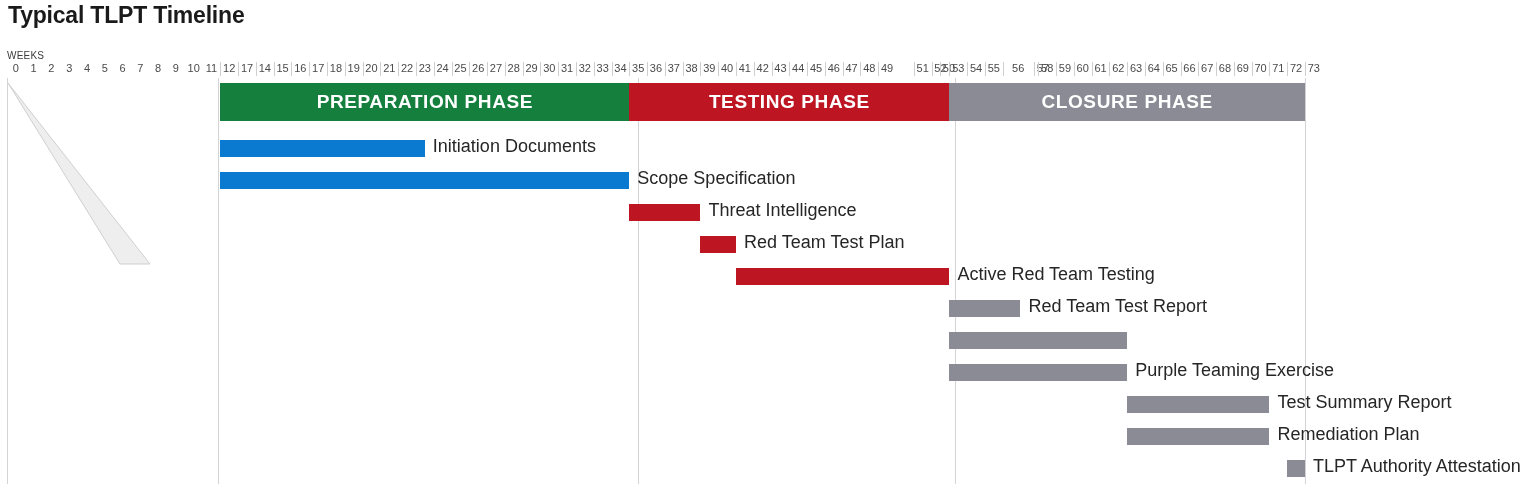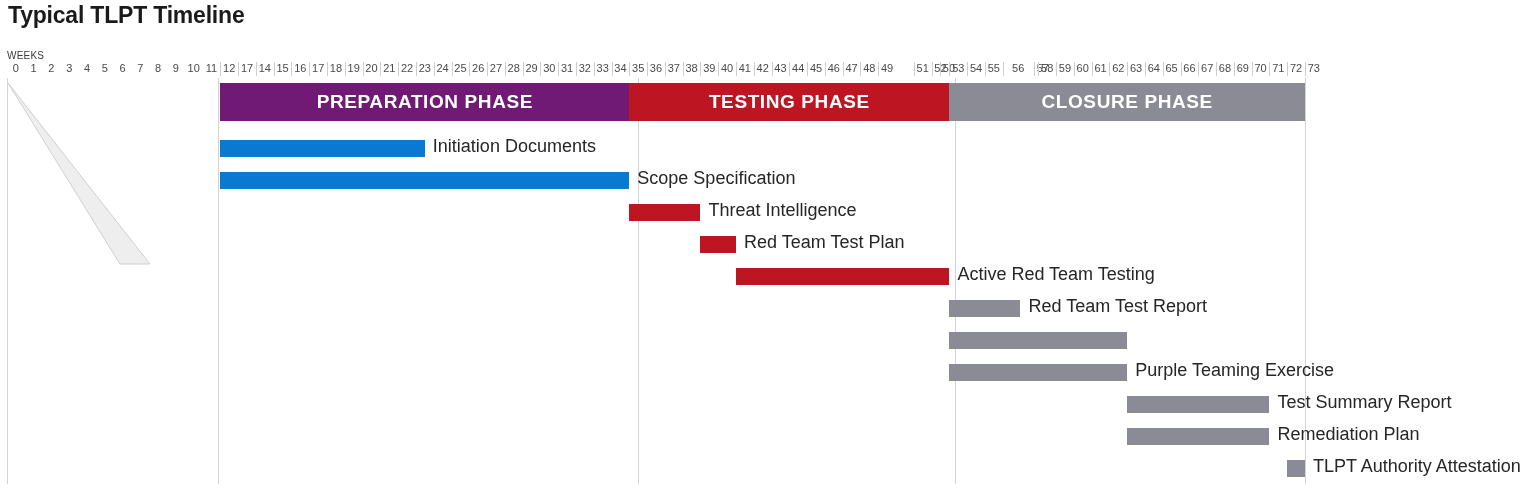--- a/index.html
+++ b/index.html
@@ -439,21 +439,21 @@
 
   <div id="plot">
     <svg id="callout-tail" viewBox="0 0 1536 417" preserveAspectRatio="none">
       <polygon points="8,5 120,186 150,186" fill="#EEEEEE" stroke="#CFCFCF" stroke-width="1"></polygon>
     </svg>
   <div class="gridline" style="left: 7px;"></div>
       <div class="gridline" style="left: 218px;"></div>
       <div class="gridline" style="left: 638px;"></div>
       <div class="gridline" style="left: 955px;"></div>
       <div class="gridline" style="left: 1305px;"></div>
-      <div class="phase" style="left: 220.37px; width: 408.959px; background: #701a75;">
+      <div class="phase" style="left: 220.37px; width: 408.959px; background: #15803d;">
         <span>PREPARATION PHASE</span>
       </div>
       <div class="phase" style="left: 949.384px; width: 355.616px; background: rgb(138, 139, 148);">
         <span>CLOSURE PHASE</span>
       </div>
       <div class="phase" style="left: 629.329px; width: 320.055px; background: rgb(190, 21, 34);">
         <span>TESTING PHASE</span>
       </div>
       <div class="bar" style="left: 220.37px; width: 204.479px; top: 62px; background: rgb(10, 121, 208);"></div>
       <div class="bar-label" style="left: 432.849px; top: 60px;">Initiation Documents</div>

